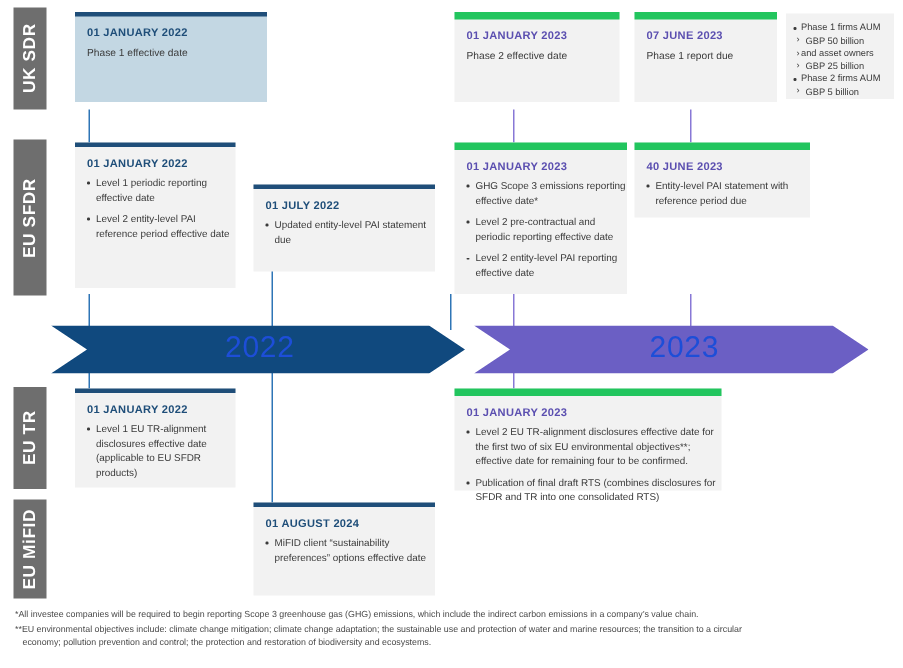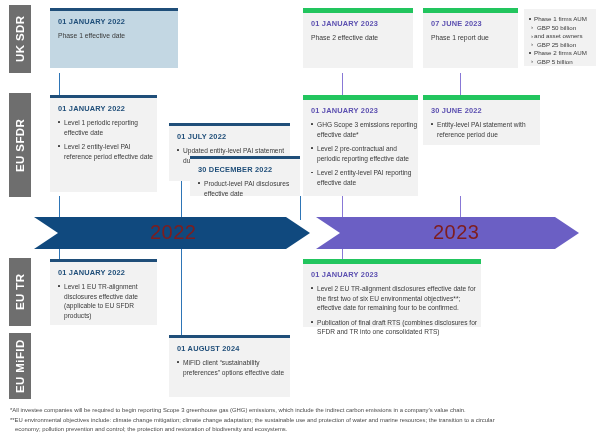--- a/index.html
+++ b/index.html
@@ -96,21 +96,21 @@
   }
 
   
   .vline{position:absolute;width:1px;background:#2e75b6;}
   .vline.p{background:#8878d6;}
 
   
   .arrowband{position:absolute;}
   .yearlabel{
     position:absolute;
-    color:#7f1d1d;
+    color:#1d4ed8;
     font-size:20px;
     font-weight:normal;
     letter-spacing:.5px;
   }
 
   
   .foot{
     position:absolute;
     font-size:5.9px;
     line-height:1.62;
@@ -184,38 +184,32 @@
     </ul>
   </div>
 
   <div class="card blue" id="c-sfdr-2" style="left:169px;top:95px;width:121px;height:58px;margin-top:28px;">
     <div class="dt">01 JULY 2022</div>
     <ul>
       <li>Updated entity-level PAI statement due</li>
     </ul>
   </div>
 
-  <div class="card blue" id="c-sfdr-3" style="left:190px;top:156px;width:110px;height:40px;">
-    <div class="dt">30 DECEMBER 2022</div>
-    <ul>
-      <li>Product-level PAI disclosures effective date</li>
-    </ul>
-  </div>
 
   <div class="card purple" id="c-sfdr-4" style="left:303px;top:95px;width:115px;height:101px;">
     <div class="dt">01 JANUARY 2023</div>
     <ul>
       <li>GHG Scope 3 emissions reporting effective date*</li>
       <li>Level 2 pre-contractual and periodic reporting effective date</li>
       <li>Level 2 entity-level PAI reporting effective date</li>
     </ul>
   </div>
 
   <div class="card purple" id="c-sfdr-5" style="left:423px;top:95px;width:117px;height:50px;">
-    <div class="dt">30 JUNE 2022</div>
+    <div class="dt">40 JUNE 2023</div>
     <ul>
       <li>Entity-level PAI statement with reference period due</li>
     </ul>
   </div>
 
   <div class="arrowband" style="left:34px;top:217px;width:545px;height:32px;">
     <svg width="545" height="32" viewBox="0 0 545 32">
       <polygon points="0,0 252,0 276,16 252,32 0,32 24,16" fill="#10497e"></polygon>
       <polygon points="282,0 521,0 545,16 521,32 282,32 306,16" fill="#6b5fc4"></polygon>
     </svg>

